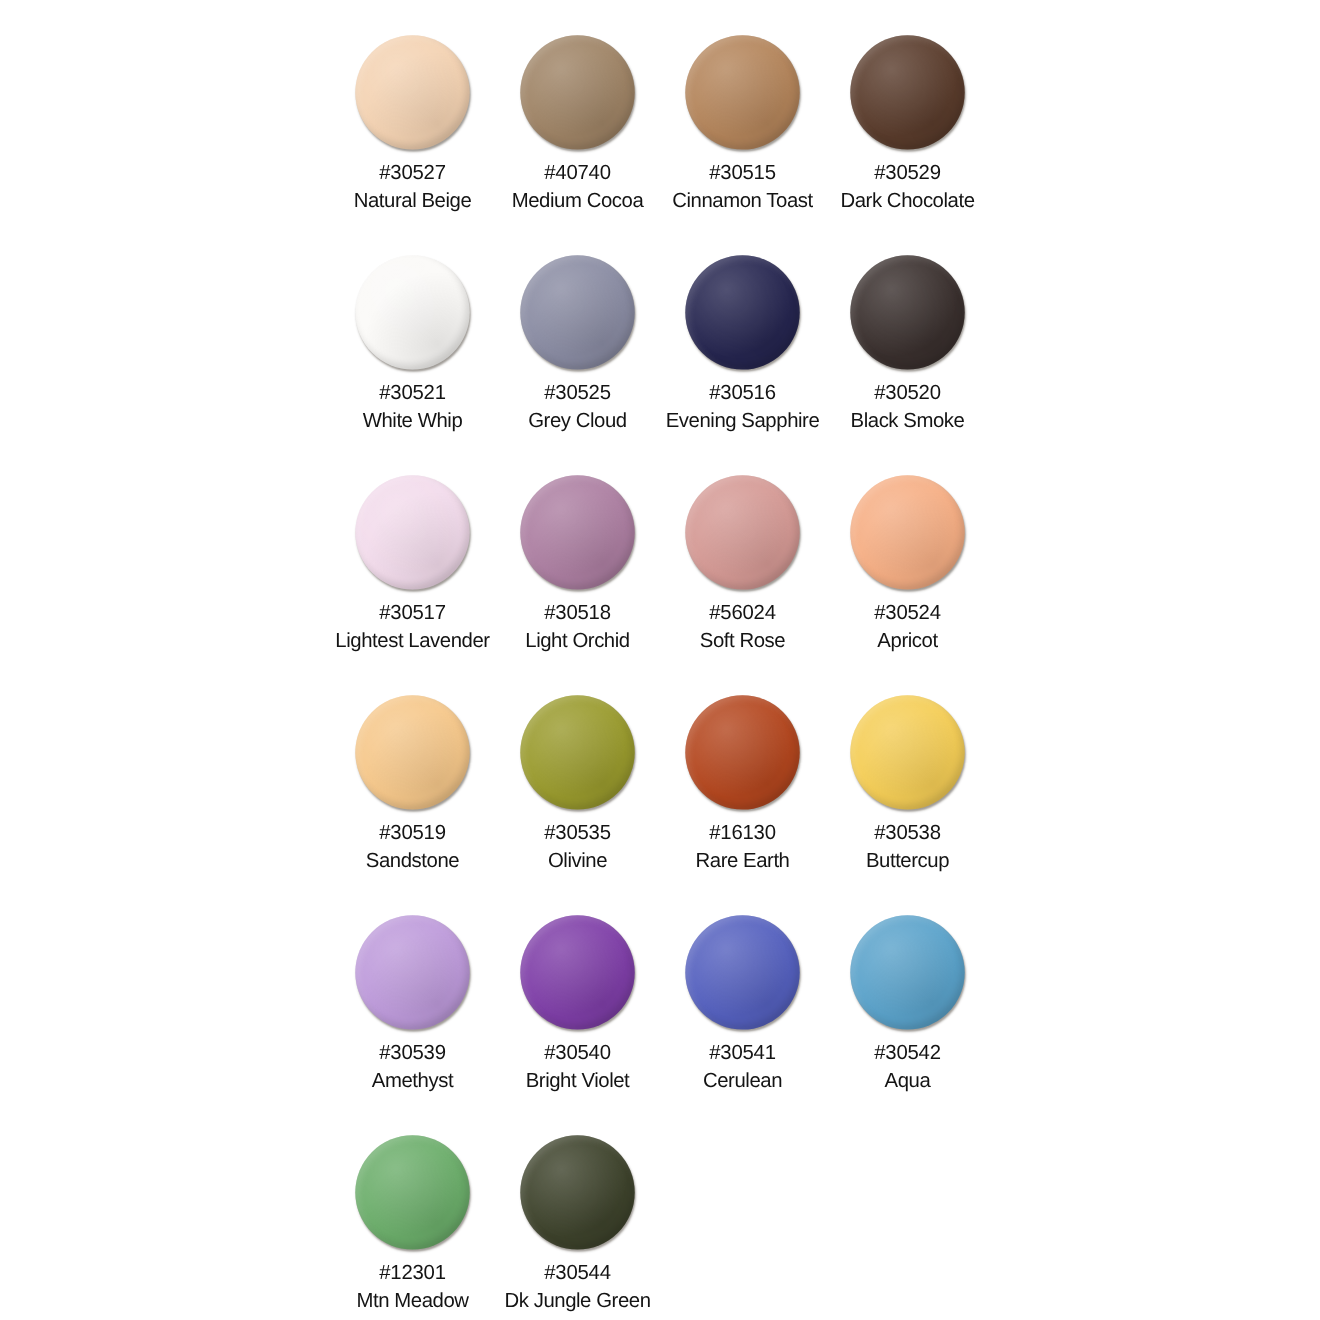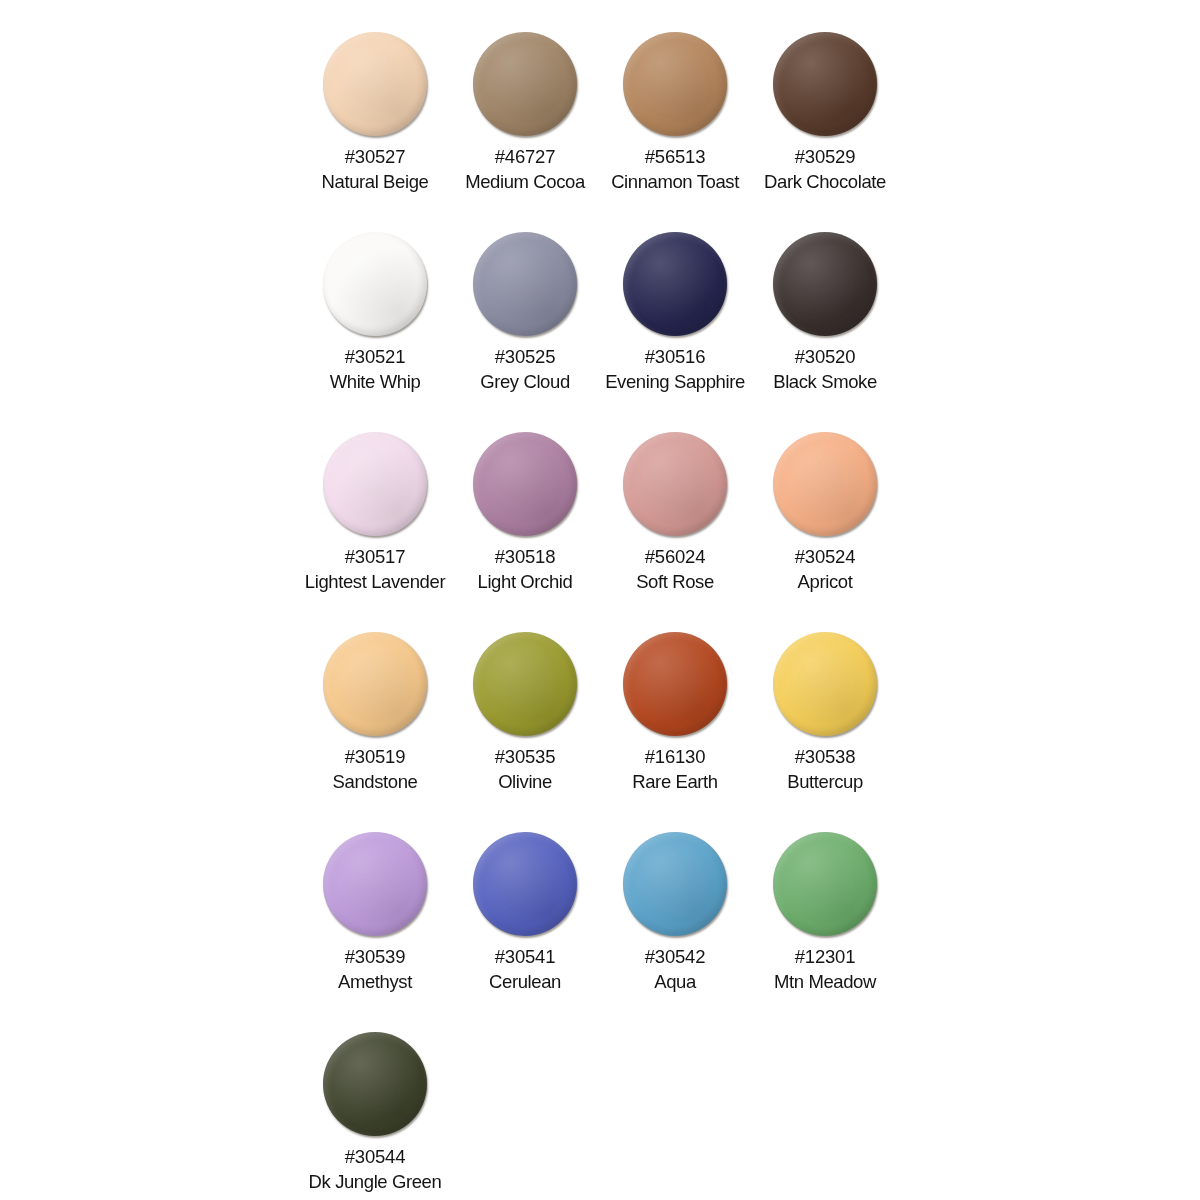--- a/index.html
+++ b/index.html
@@ -89,26 +89,26 @@
 
 <div id="chart">
   <div class="grid">
       <div class="cell">
         <div class="swatch" style="background: rgb(244, 211, 179);"></div>
         <div class="code">#30527</div>
         <div class="name">Natural Beige</div>
       </div>
       <div class="cell">
         <div class="swatch" style="background: rgb(159, 132, 102);"></div>
-        <div class="code">#46727</div>
+        <div class="code">#40740</div>
         <div class="name">Medium Cocoa</div>
       </div>
       <div class="cell">
         <div class="swatch" style="background: rgb(180, 133, 91);"></div>
-        <div class="code">#56513</div>
+        <div class="code">#30515</div>
         <div class="name">Cinnamon Toast</div>
       </div>
       <div class="cell">
         <div class="swatch" style="background: rgb(90, 60, 44);"></div>
         <div class="code">#30529</div>
         <div class="name">Dark Chocolate</div>
       </div>
       <div class="cell">
         <div class="swatch" style="background: rgb(251, 250, 248);"></div>
         <div class="code">#30521</div>
@@ -166,20 +166,25 @@
       </div>
       <div class="cell">
         <div class="swatch" style="background: rgb(245, 206, 87);"></div>
         <div class="code">#30538</div>
         <div class="name">Buttercup</div>
       </div>
       <div class="cell">
         <div class="swatch" style="background: rgb(190, 155, 219);"></div>
         <div class="code">#30539</div>
         <div class="name">Amethyst</div>
+      </div>
+      <div class="cell">
+        <div class="swatch" style="background: rgb(127, 63, 168);"></div>
+        <div class="code">#30540</div>
+        <div class="name">Bright Violet</div>
       </div>
       <div class="cell">
         <div class="swatch" style="background: rgb(85, 97, 191);"></div>
         <div class="code">#30541</div>
         <div class="name">Cerulean</div>
       </div>
       <div class="cell">
         <div class="swatch" style="background: rgb(91, 163, 203);"></div>
         <div class="code">#30542</div>
         <div class="name">Aqua</div>

